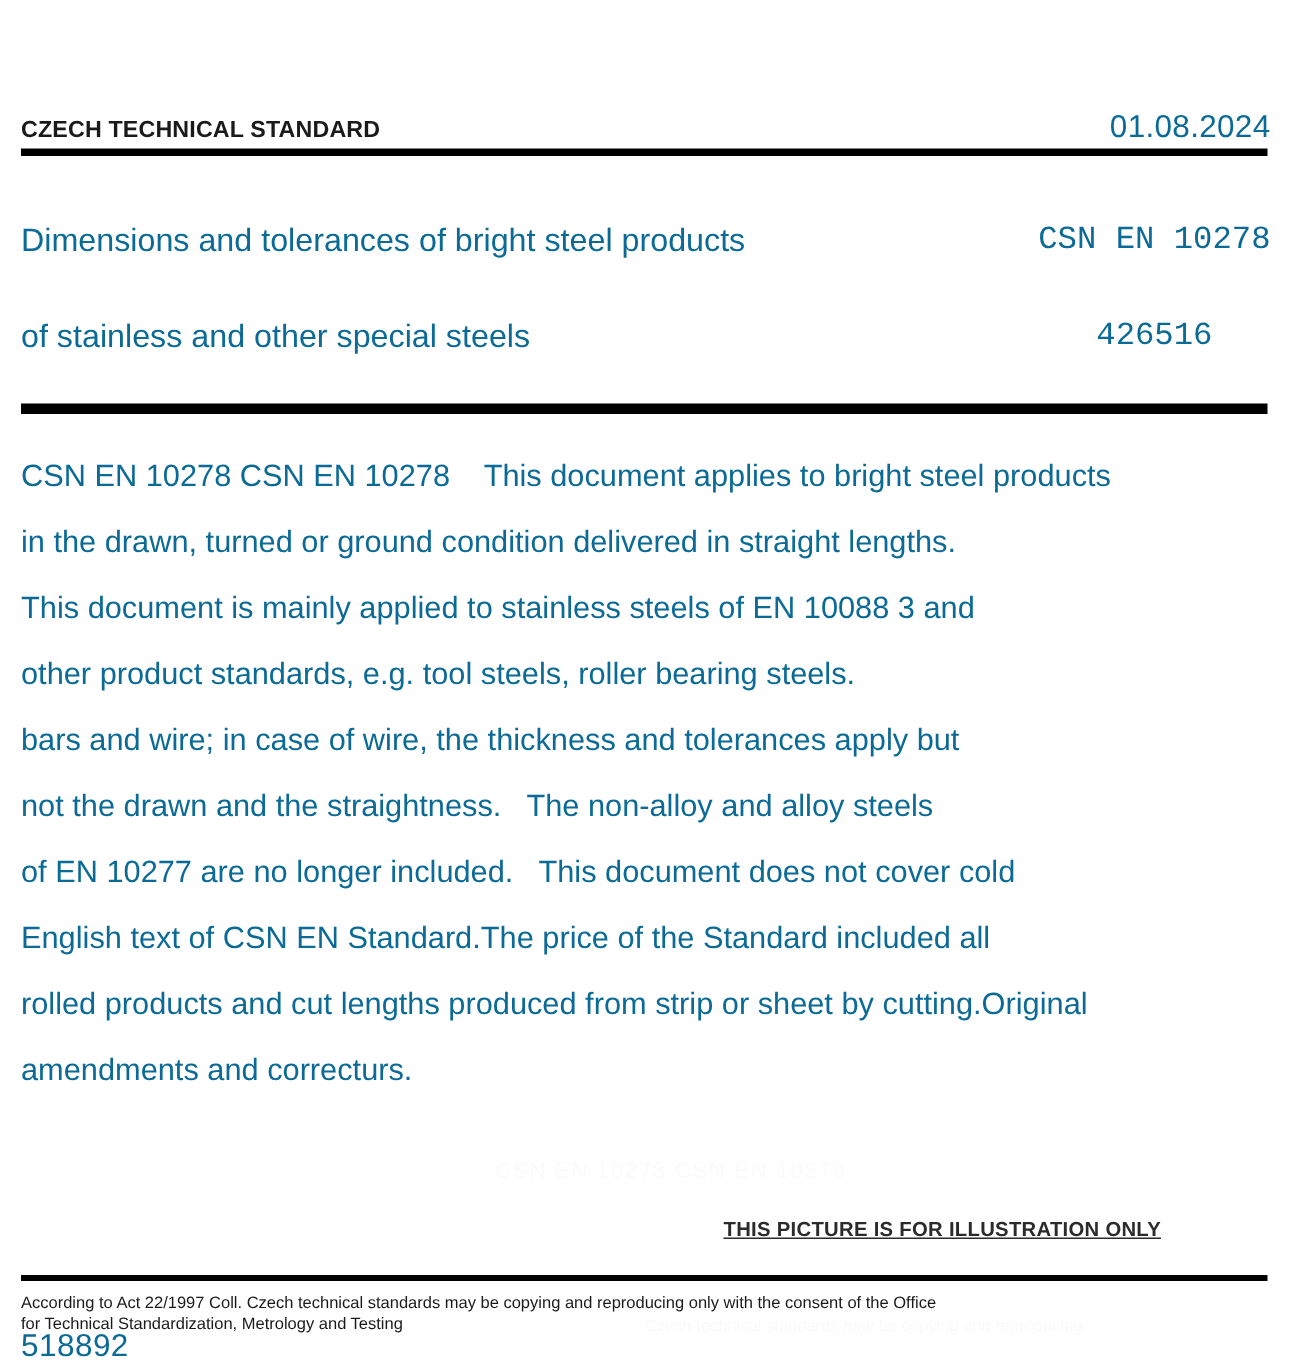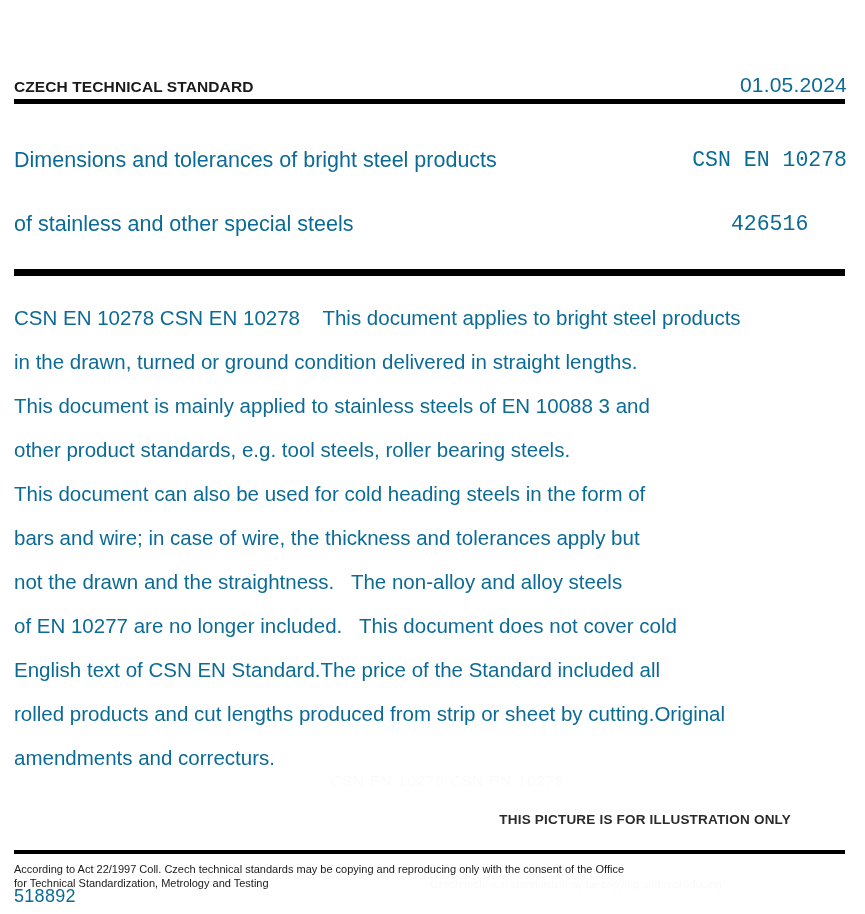--- a/index.html
+++ b/index.html
@@ -108,28 +108,29 @@
     height: 34px;
     font-size: 15px;
     color: #fbfbfb;
     letter-spacing: 1px;
     white-space: nowrap;
     overflow: hidden;
   }
   .illustration-note {
     position: absolute;
     left: 0;
-    right: 1px;
+    right: 18px;
     top: 812px;
     text-align: right;
     padding-right: 73px;
     font-size: 13.5px;
     font-weight: bold;
     color: #2b2b2b;
     letter-spacing: 0.2px;
+    text-decoration: underline;
   }
 
   
   .footer {
     position: absolute;
     left: 14px;
     right: 18px;
     top: 862px;
     display: flex;
     justify-content: space-between;
@@ -139,21 +140,21 @@
   .footer-legal {
     max-width: 600px;
   }
   .footer-legal-line {
     font-size: 11px;
     color: #1a1a1a;
     line-height: 14px;
     white-space: nowrap;
   }
   .footer-code {
-    font-size: 18px;
+    font-size: 21px;
     color: #0c6b96;
     letter-spacing: 0.3px;
     white-space: nowrap;
     margin-top: -4px;
   }
 
   .footer-watermark {
     position: absolute;
     left: 430px;
     top: 878px;
@@ -165,21 +166,21 @@
     overflow: hidden;
   }
 </style>
 </head>
 <body>
 
 <div class="page">
 
   <div class="header-row">
     <span class="kicker">CZECH TECHNICAL STANDARD</span>
-    <span class="issue-date">01.05.2024</span>
+    <span class="issue-date">01.08.2024</span>
   </div>
 
   <div class="rule rule-top"></div>
 
   <div class="title-block">
     <div class="title-lines">
       <span class="title-line">Dimensions and tolerances of bright steel products</span>
       <span class="title-line">of stainless and other special steels</span>
     </div>
     <div class="ident-lines">
@@ -188,21 +189,20 @@
     </div>
   </div>
 
   <div class="rule rule-middle"></div>
 
   <div class="abstract">
     <div class="abstract-line">CSN EN 10278 CSN EN 10278    This document applies to bright steel products</div>
     <div class="abstract-line">in the drawn, turned or ground condition delivered in straight lengths.</div>
     <div class="abstract-line">This document is mainly applied to stainless steels of EN 10088 3 and</div>
     <div class="abstract-line">other product standards, e.g. tool steels, roller bearing steels.</div>
-    <div class="abstract-line">This document can also be used for cold heading steels in the form of</div>
     <div class="abstract-line">bars and wire; in case of wire, the thickness and tolerances apply but</div>
     <div class="abstract-line">not the drawn and the straightness.   The non-alloy and alloy steels</div>
     <div class="abstract-line">of EN 10277 are no longer included.   This document does not cover cold</div>
     <div class="abstract-line">English text of CSN EN Standard.The price of the Standard included all</div>
     <div class="abstract-line">rolled products and cut lengths produced from strip or sheet by cutting.Original</div>
     <div class="abstract-line">amendments and correcturs.</div>
   </div>
 
   <div class="watermark">CSN EN 10278 CSN EN 10278</div>
 

